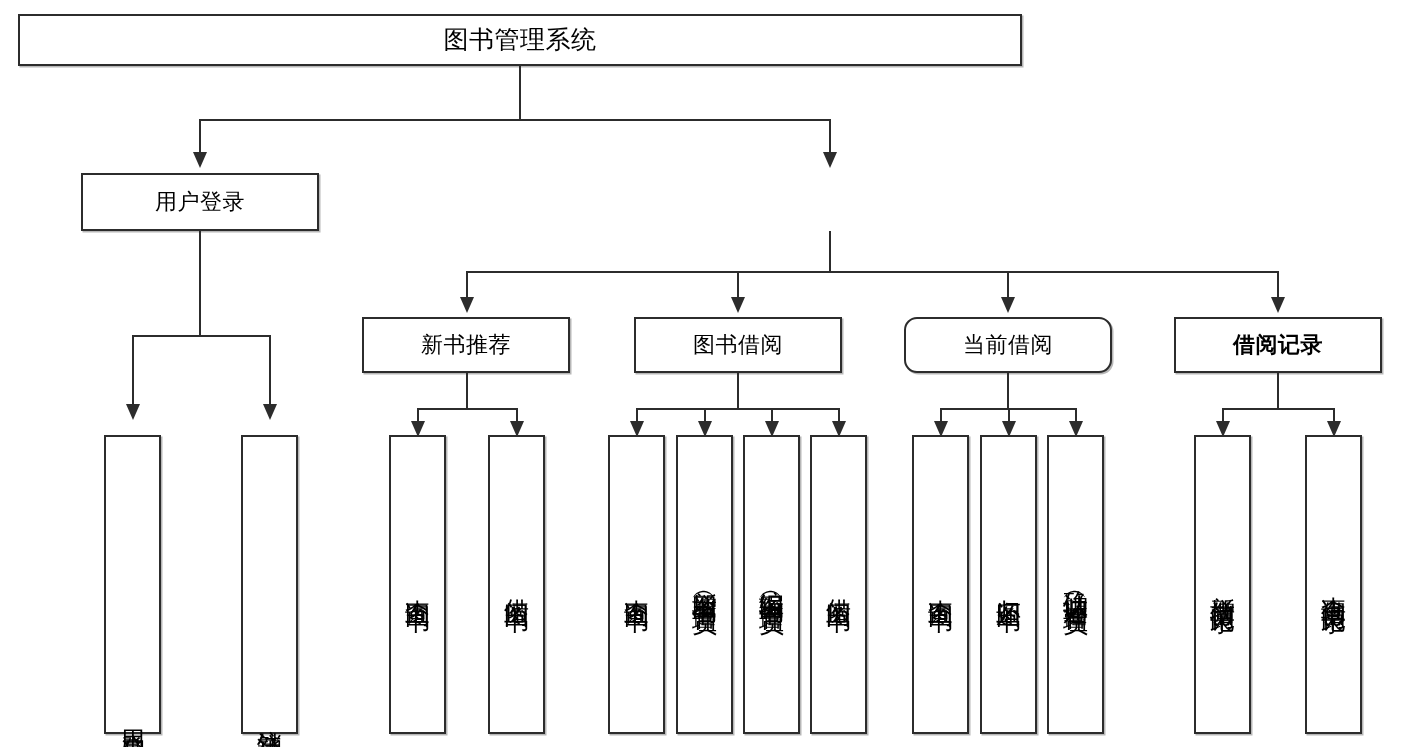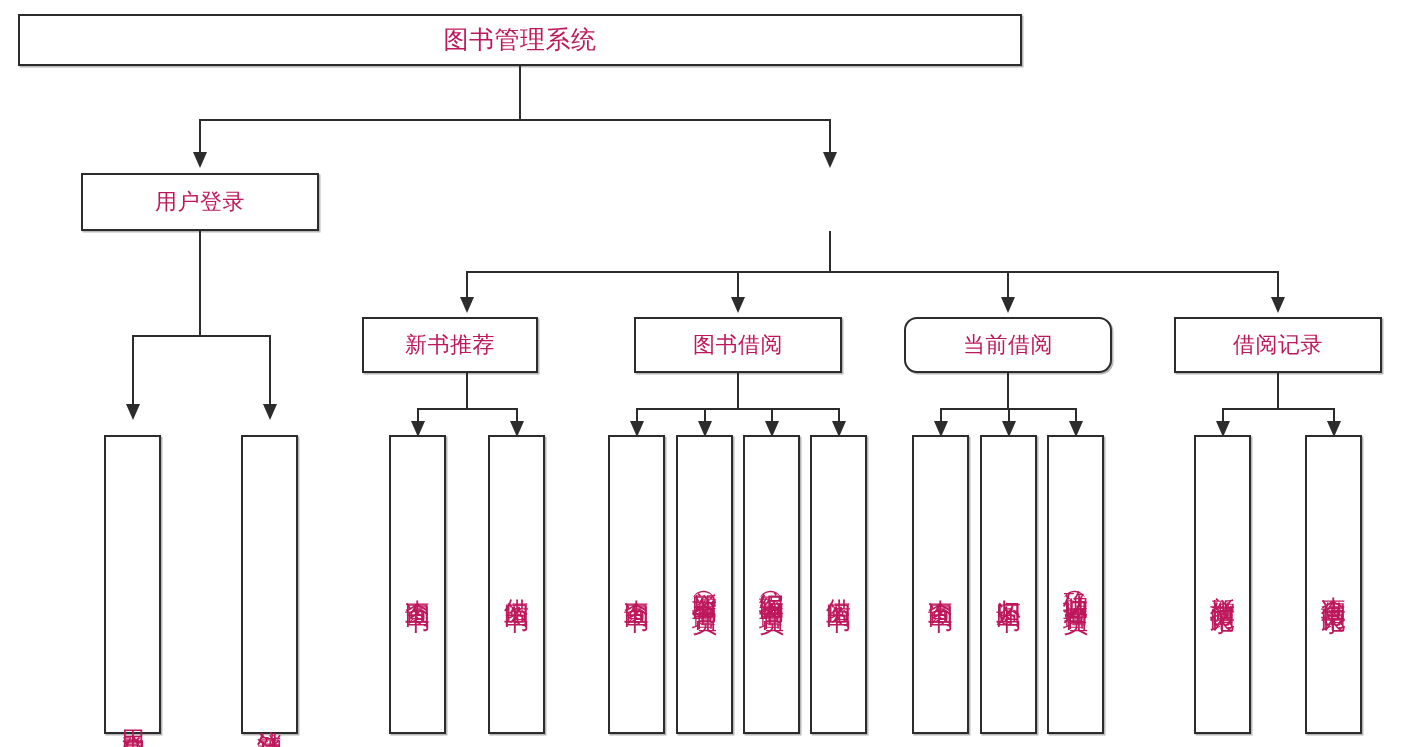--- a/index.html
+++ b/index.html
@@ -25,21 +25,21 @@
     border:2px solid #2c2c2c;
     box-shadow:1.5px 1.5px 0 0 rgba(170,170,170,0.85);
     display:flex;
     align-items:center;
     justify-content:center;
     text-align:center;
   }
   .node .label{
     display:block;
     line-height:1.15;
-    color:#be185d;
+    color:#000000;
     letter-spacing:0.5px;
     white-space:nowrap;
   }
 
   
   .node.root{ }
   .node.root .label{ font-size:25px; }
 
   
   .node.hbox .label{ font-size:22px; }
@@ -129,30 +129,30 @@
 
   <div class="conn v" style="left:737px; top:271px; width:2px; height:29px;"></div>
   <div class="arrow" style="left:731px; top:297px;"></div>
 
   <div class="conn v" style="left:1007px; top:271px; width:2px; height:29px;"></div>
   <div class="arrow" style="left:1001px; top:297px;"></div>
 
   <div class="conn v" style="left:1277px; top:271px; width:2px; height:29px;"></div>
   <div class="arrow" style="left:1271px; top:297px;"></div>
 
-  <div class="node hbox" style="left:362px; top:317px; width:176px; height:56px;">
+  <div class="node hbox" style="left:362px; top:317px; width:208px; height:56px;">
     <span class="label">新书推荐</span>
   </div>
   <div class="node hbox" style="left:634px; top:317px; width:208px; height:56px;">
     <span class="label">图书借阅</span>
   </div>
   <div class="node hbox" style="left:904px; top:317px; width:208px; height:56px;border-radius:13px;">
     <span class="label">当前借阅</span>
   </div>
-  <div class="node hbox" style="left:1174px; top:317px; width:208px; height:56px;">
+  <div class="node hbox" style="left:1174px; top:317px; width:208px; height:56px;font-weight:bold;">
     <span class="label">借阅记录</span>
   </div>
 
   <div class="conn v" style="left:466px; top:373px; width:2px; height:36px;"></div>
   <div class="conn h" style="left:417px; top:408px; width:100px; height:2px;"></div>
   <div class="conn v" style="left:417px; top:408px; width:2px; height:16px;"></div>
   <div class="arrow" style="left:411px; top:421px;"></div>
   <div class="conn v" style="left:516px; top:408px; width:2px; height:16px;"></div>
   <div class="arrow" style="left:510px; top:421px;"></div>
 

